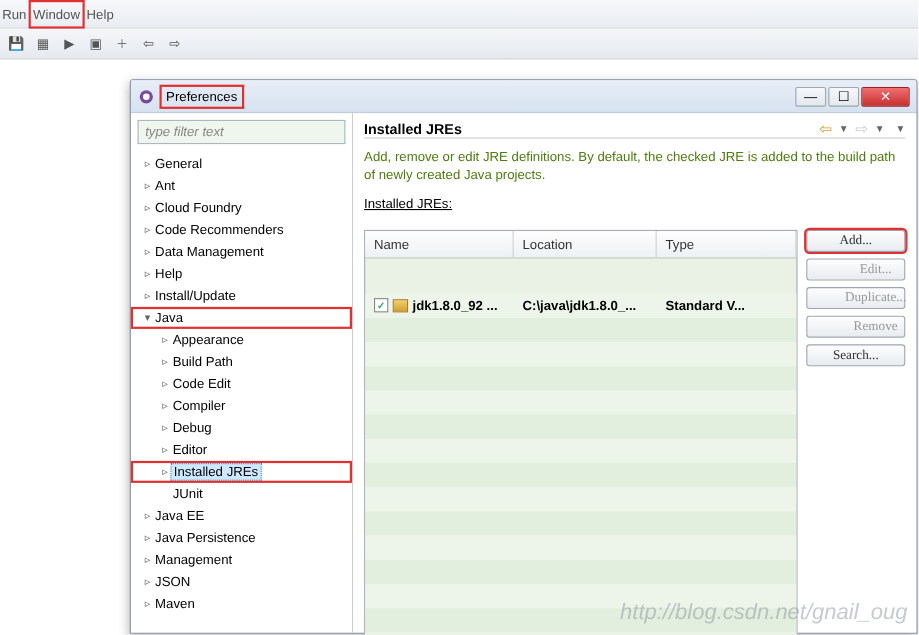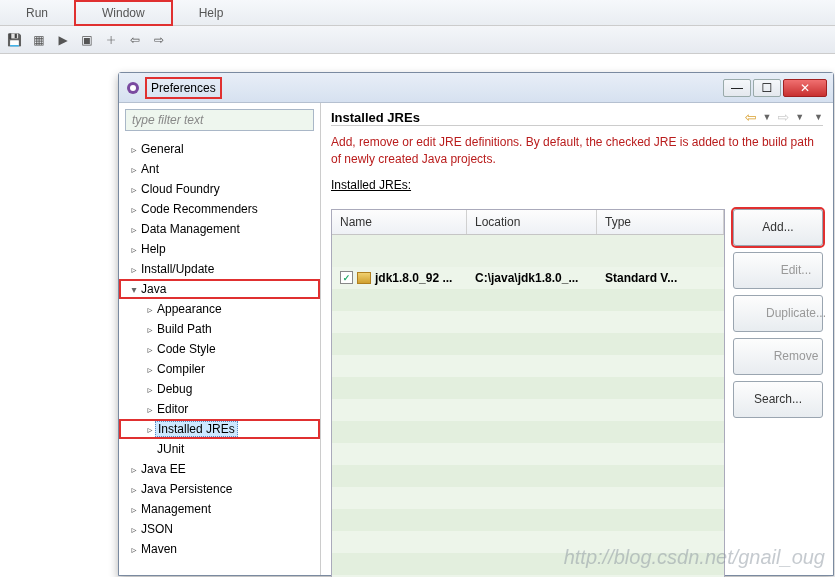--- a/index.html
+++ b/index.html
@@ -1,20 +1,20 @@
 <!DOCTYPE html>
 <html><head>
 <meta charset="utf-8">
 <style>
 * { box-sizing: border-box; margin: 0; padding: 0; font-family: "Segoe UI", Tahoma, sans-serif; font-size: 12px; }
 body { background: #fff; width: 835px; height: 577px; overflow: hidden; position: relative; }
 
 
 .menu-bar { height: 26px; background: linear-gradient(#f6f8fb,#e9edf2); border-bottom: 1px solid #ccc; display: flex; align-items: center; color: #555; }
-.menu-item { padding: 4px 26px; cursor: default; }
+.menu-item { padding: 4px 2px; cursor: default; }
 .menu-item.hl { border: 2px solid #e03030; }
 
 
 .toolbar { height: 28px; background: linear-gradient(#f4f6f9,#e6eaf0); border-bottom: 1px solid #ccc; display: flex; align-items: center; padding: 0 6px; gap: 6px; }
 .tb-ico { width: 18px; height: 18px; display: inline-flex; align-items: center; justify-content: center; color: #555; }
 
 
 .dialog { position: absolute; left: 118px; top: 72px; width: 716px; height: 504px; border: 1px solid #7a8aa0; background: #fff; box-shadow: 0 4px 10px rgba(0,0,0,0.3); border-radius: 3px 3px 0 0; }
 .titlebar { height: 30px; background: linear-gradient(#e8eef7,#d6e1f0); display: flex; align-items: center; padding: 0 6px; border-bottom: 1px solid #b5c0d0; }
 .title-icon { width: 16px; height: 16px; margin-right: 6px; display: inline-block; }
@@ -36,21 +36,21 @@
 .depth1 { padding-left: 26px; }
 .tree-row.hl { outline: 2px solid #e03030; outline-offset: -2px; }
 .tree-row.selected .lbl { background: #cde8ff; border: 1px dotted #5a8ac0; padding: 0 2px; }
 
 
 .main { flex: 1; display: flex; flex-direction: column; padding: 6px 10px; background: #fff; }
 .main-header { display: flex; align-items: center; justify-content: space-between; height: 24px; border-bottom: 1px solid #ccc; margin-bottom: 8px; }
 .main-title { font-weight: bold; font-size: 13px; }
 .nav-arrows { display: flex; gap: 6px; align-items: center; }
 .nav-arrow { color: #d9a030; font-size: 14px; }
-.description { color: #b91c1c; margin-bottom: 10px; line-height: 1.4; }
+.description { color: #4d7c0f; margin-bottom: 10px; line-height: 1.4; }
 .subtitle { margin-bottom: 17px; text-decoration: underline; }
 
 .table-area { display: flex; gap: 8px; flex: 1; }
 .table-wrap { flex: 1; border: 1px solid #aab; background: #e9f2e5; display: flex; flex-direction: column; gap: 32px; }
 .thead { display: flex; background: linear-gradient(#fdfdfd,#eef1f5); border-bottom: 1px solid #c5c5c5; }
 .th { padding: 5px 8px; border-right: 1px solid #d0d0d0; color: #333; }
 .th.name { width: 135px; }
 .th.loc { width: 130px; }
 .th.type { flex: 1; }
 .tbody { flex: 1; }
@@ -58,21 +58,21 @@
 .trow:nth-child(odd) { background: #edf5ea; }
 .trow:nth-child(even) { background: #e3efde; }
 .td { padding: 0 8px; overflow: hidden; text-overflow: ellipsis; white-space: nowrap; }
 .td.name { width: 135px; font-weight: bold; display: flex; align-items: center; gap: 4px; }
 .td.loc { width: 130px; font-weight: bold; }
 .td.type { flex: 1; font-weight: bold; }
 .chk { width: 13px; height: 13px; border: 1px solid #888; background: #fff; display: inline-flex; align-items: center; justify-content: center; font-size: 9px; color: #2a6; }
 .jre-ico { width: 14px; height: 12px; background: linear-gradient(#f0d070,#d0a030); border: 1px solid #b08020; }
 
 .btn-col { width: 90px; display: flex; flex-direction: column; gap: 6px; }
-.btn { height: 37px; border: 1px solid #9aa5b0; background: linear-gradient(#fdfdfd,#e8ecf0); border-radius: 3px; display: flex; align-items: center; justify-content: center; cursor: default; color: #333; }
+.btn { height: 20px; border: 1px solid #9aa5b0; background: linear-gradient(#fdfdfd,#e8ecf0); border-radius: 3px; display: flex; align-items: center; justify-content: center; cursor: default; color: #333; font-family: Liberation Serif, serif; }
 .btn.disabled { color: #999; padding-left: 36px; }
 .btn.hl { outline: 2px solid #e03030; }
 
 .watermark { position: absolute; right: 10px; bottom: 8px; color: rgba(140,150,160,0.5); font-size: 20px; font-style: italic; pointer-events: none; }
 </style>
 </head>
 <body>
 
 <div class="menu-bar">
   <span class="menu-item">Run</span>
@@ -147,21 +147,21 @@
           <div class="tree-row depth1">
             <span class="arrow">▹</span>
             <span class="lbl">Appearance</span>
           </div>
           <div class="tree-row depth1">
             <span class="arrow">▹</span>
             <span class="lbl">Build Path</span>
           </div>
           <div class="tree-row depth1">
             <span class="arrow">▹</span>
-            <span class="lbl">Code Style</span>
+            <span class="lbl">Code Edit</span>
           </div>
           <div class="tree-row depth1">
             <span class="arrow">▹</span>
             <span class="lbl">Compiler</span>
           </div>
           <div class="tree-row depth1">
             <span class="arrow">▹</span>
             <span class="lbl">Debug</span>
           </div>
           <div class="tree-row depth1">

